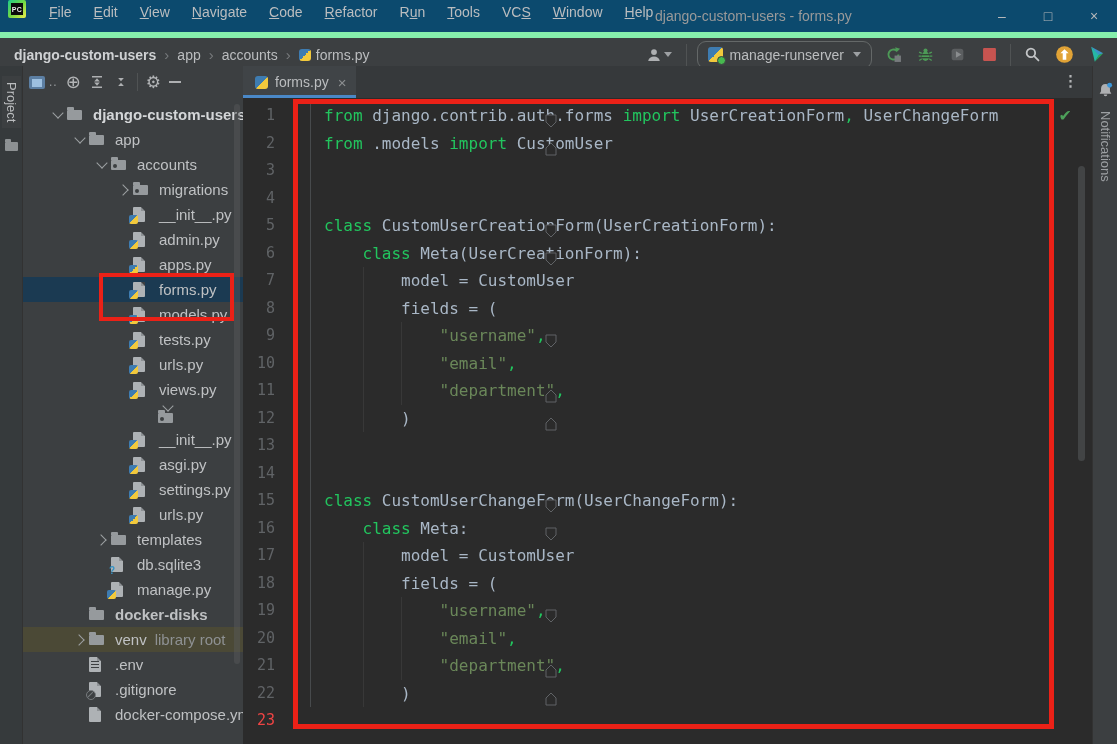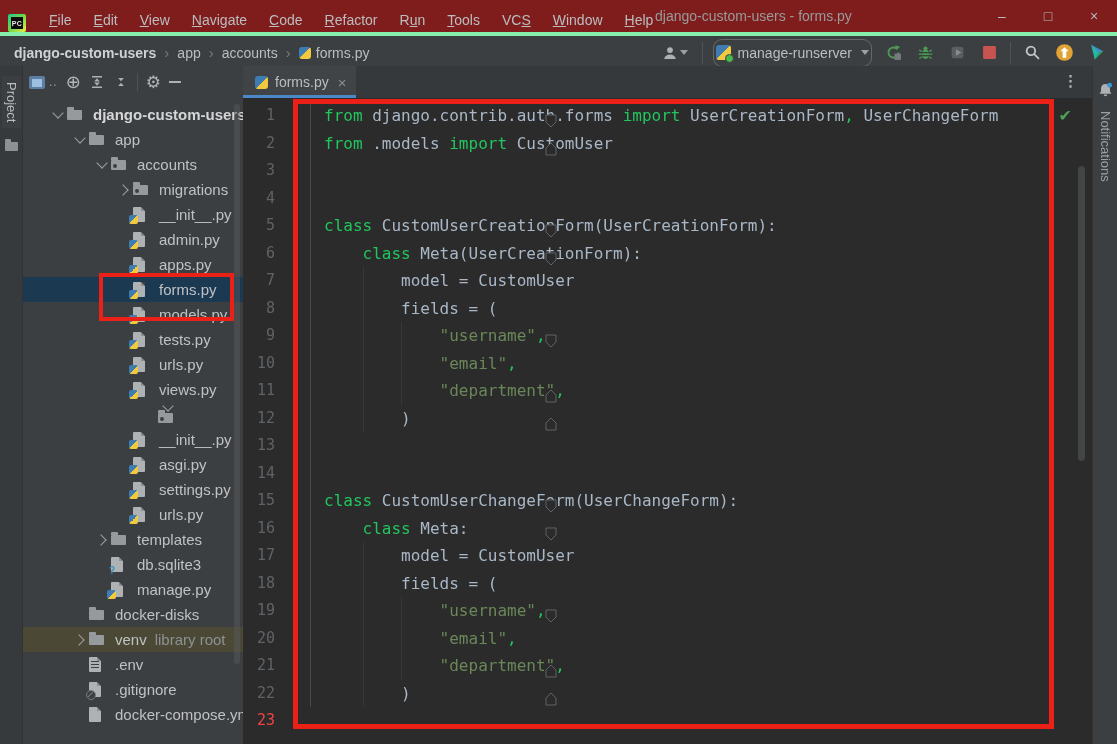--- a/index.html
+++ b/index.html
@@ -1,38 +1,38 @@
 <!DOCTYPE html>
 <html><head>
 <meta charset="utf-8">
 <style>
   html,body{margin:0;padding:0}
   body{width:1117px;height:744px;overflow:hidden;position:relative;background:#2b2b2b;
        font-family:"Liberation Sans",sans-serif;color:#bbbdbf;-webkit-font-smoothing:antialiased}
-  .titlebar{height:32px;background:#7f1d1d;display:flex;align-items:flex-end;border-bottom:4px solid #86efac}
+  .titlebar{height:32px;background:#0c4a6e;display:flex;align-items:flex-start;border-bottom:6px solid #86efac}
   .pc{position:relative;width:18px;height:18px;margin:0 14px 0 8px;border-radius:2px;
       background:linear-gradient(135deg,#1DCB8C 0%,#70D845 50%,#F0EC4A 100%)}
   .pc i{position:absolute;inset:3px;background:#0b0b0b;font:700 7px "Liberation Sans",sans-serif;font-style:normal;
       color:#eaeaea;display:flex;align-items:center;justify-content:center;letter-spacing:.5px}
   .menubar{display:flex;gap:4px}
   .menu-item{padding:4px 9px;font-size:14px;color:#bbbdbf;cursor:default}
   .menu-item .mn{text-decoration:underline}
   .win-title{position:absolute;left:655px;top:0;height:32px;display:flex;align-items:center;font-size:14px;color:#9a9a9a}
   .win-controls{position:absolute;right:0;top:0;height:32px;display:flex}
   .win-btn{width:46px;height:32px;display:flex;align-items:center;justify-content:center;color:#b6b8ba;font-size:14px}
   .navbar{height:33px;background:#3c3f41;border-bottom:1px solid #323232;display:flex;align-items:center;justify-content:space-between;padding:0 10px 0 10px}
   .crumbs{display:flex;align-items:center;gap:2px;font-size:14px}
   .crumb{padding:2px 4px;color:#bbbdbf}
   .crumb.first{font-weight:700;color:#cfd1d3}
   .crumb-sep{color:#777a7c;font-size:15px;padding:0 2px}
   .nav-right{display:flex;align-items:center;gap:10px}
   .vsep{width:1px;height:22px;background:#505354}
   .icon-btn{width:22px;height:22px;display:flex;align-items:center;justify-content:center}
   .caret-down{width:0;height:0;border-left:4px solid transparent;border-right:4px solid transparent;border-top:5px solid #9da0a3;margin-left:2px}
-  .runconfig{display:flex;align-items:center;gap:7px;height:26px;border:1px solid #646868;border-radius:9px;padding:0 2px;font-size:14px;color:#bbbdbf}
+  .runconfig{display:flex;align-items:center;gap:7px;height:26px;border:1px solid #646868;border-radius:9px;padding:0 10px;font-size:14px;color:#bbbdbf}
   .pylogo{position:relative;width:15px;height:15px;border-radius:3px;background:linear-gradient(135deg,#3E7CB1 50%,#F2C93C 50%)}
   .pylogo.run::after{content:"";position:absolute;right:-3px;bottom:-3px;width:7px;height:7px;border-radius:50%;
       background:#47b94f;border:1px solid #3c3f41}
   .glyph{font-size:18px;color:#b2b4b6;line-height:1}
   .main{position:absolute;top:66px;left:0;right:0;bottom:0;display:flex}
   .left-stripe{width:22px;background:#363a3c;border-right:1px solid #323232;display:flex;flex-direction:column;align-items:center}
   .stripe-label{writing-mode:vertical-rl;font-size:13px;color:#bbbdbf;margin-top:10px;background:#3c3f41;padding:6px 2px}
   .mini-folder{position:relative;width:13px;height:9px;background:#8d9193;border-radius:1px;margin-top:14px}
   .mini-folder::before{content:"";position:absolute;top:-3px;left:0;width:6px;height:3px;background:#8d9193;border-radius:1px 1px 0 0}
   .project-panel{width:220px;background:#3c3f41;position:relative;overflow:hidden}
@@ -393,21 +393,21 @@
         </div>
         <div class="trow" style="padding-left: 70px;">
           <span class="chev-slot"></span>
           <span class="ticon">
             <span class="page">
               <span class="mini"></span>
             </span>
           </span>
           <span class="tlabel">manage.py</span>
         </div>
-        <div class="trow" style="padding-left: 48px;">
+        <div class="trow" style="padding-left: 48px; font-weight: bold;">
           <span class="chev-slot"></span>
           <span class="ticon">
             <span class="folder"></span>
           </span>
           <span class="tlabel">docker-disks</span>
         </div>
         <div class="trow venvrow" style="padding-left: 48px;">
           <span class="chev-slot">
             <span class="chev closed"></span>
           </span>

